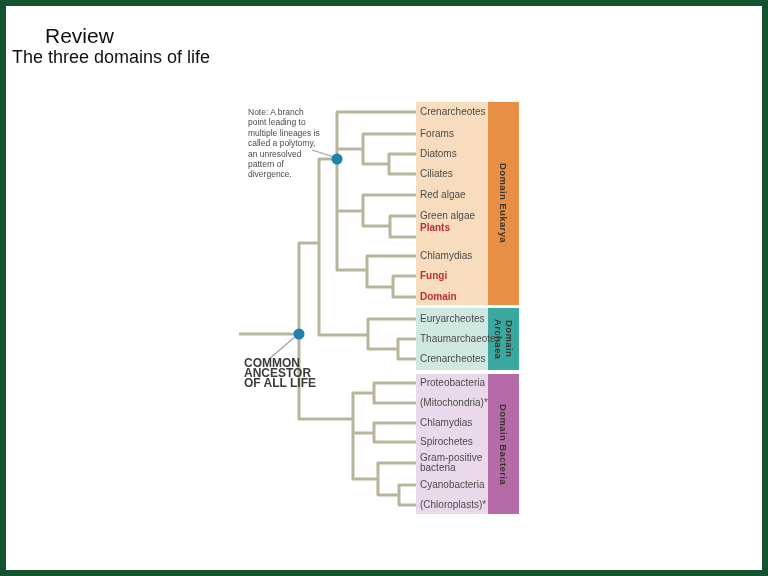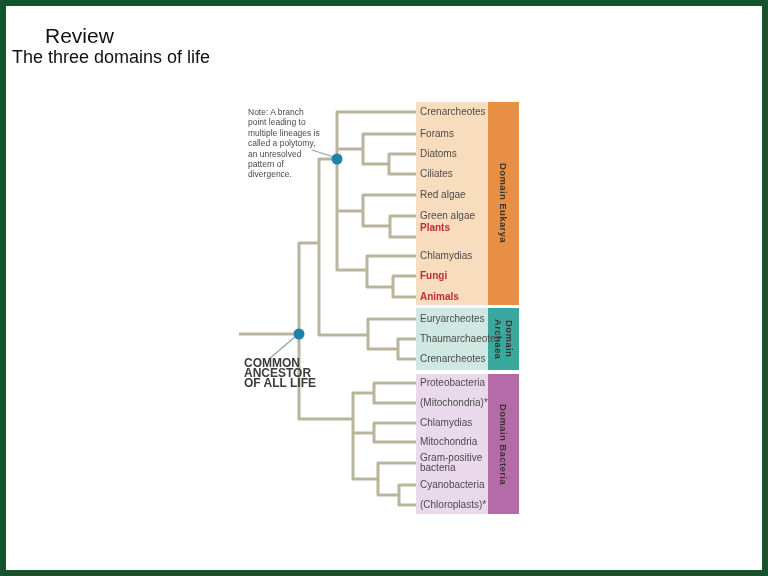--- a/index.html
+++ b/index.html
@@ -107,28 +107,28 @@
 
   <div class="taxon" style="top:99px">Crenarcheotes</div>
   <div class="taxon" style="top:121px">Forams</div>
   <div class="taxon" style="top:141px">Diatoms</div>
   <div class="taxon" style="top:161px">Ciliates</div>
   <div class="taxon" style="top:182px">Red algae</div>
   <div class="taxon" style="top:203px">Green algae</div>
   <div class="taxon hl" style="top: 215px; color: rgb(192, 43, 58);">Plants</div>
   <div class="taxon" style="top:243px">Chlamydias</div>
   <div class="taxon hl" style="top: 263px; color: rgb(192, 43, 58);">Fungi</div>
-  <div class="taxon hl" style="top: 284px; color: rgb(192, 43, 58);">Animals</div>
+  <div class="taxon hl" style="top: 284px; color: rgb(192, 43, 58);">Domain</div>
 
   <div class="taxon" style="top:306px">Euryarcheotes</div>
   <div class="taxon" style="top:326px">Thaumarchaeotes</div>
   <div class="taxon" style="top:346px">Crenarcheotes</div>
 
   <div class="taxon" style="top:370px">Proteobacteria</div>
   <div class="taxon" style="top:390px">(Mitochondria)*</div>
   <div class="taxon" style="top:410px">Chlamydias</div>
-  <div class="taxon" style="top:429px">Mitochondria</div>
+  <div class="taxon" style="top:429px">Spirochetes</div>
   <div class="taxon two-line" style="top:447px">Gram-positive
 bacteria</div>
   <div class="taxon" style="top:472px">Cyanobacteria</div>
   <div class="taxon" style="top:492px">(Chloroplasts)*</div>
 
 </div>
 
 </body></html>

